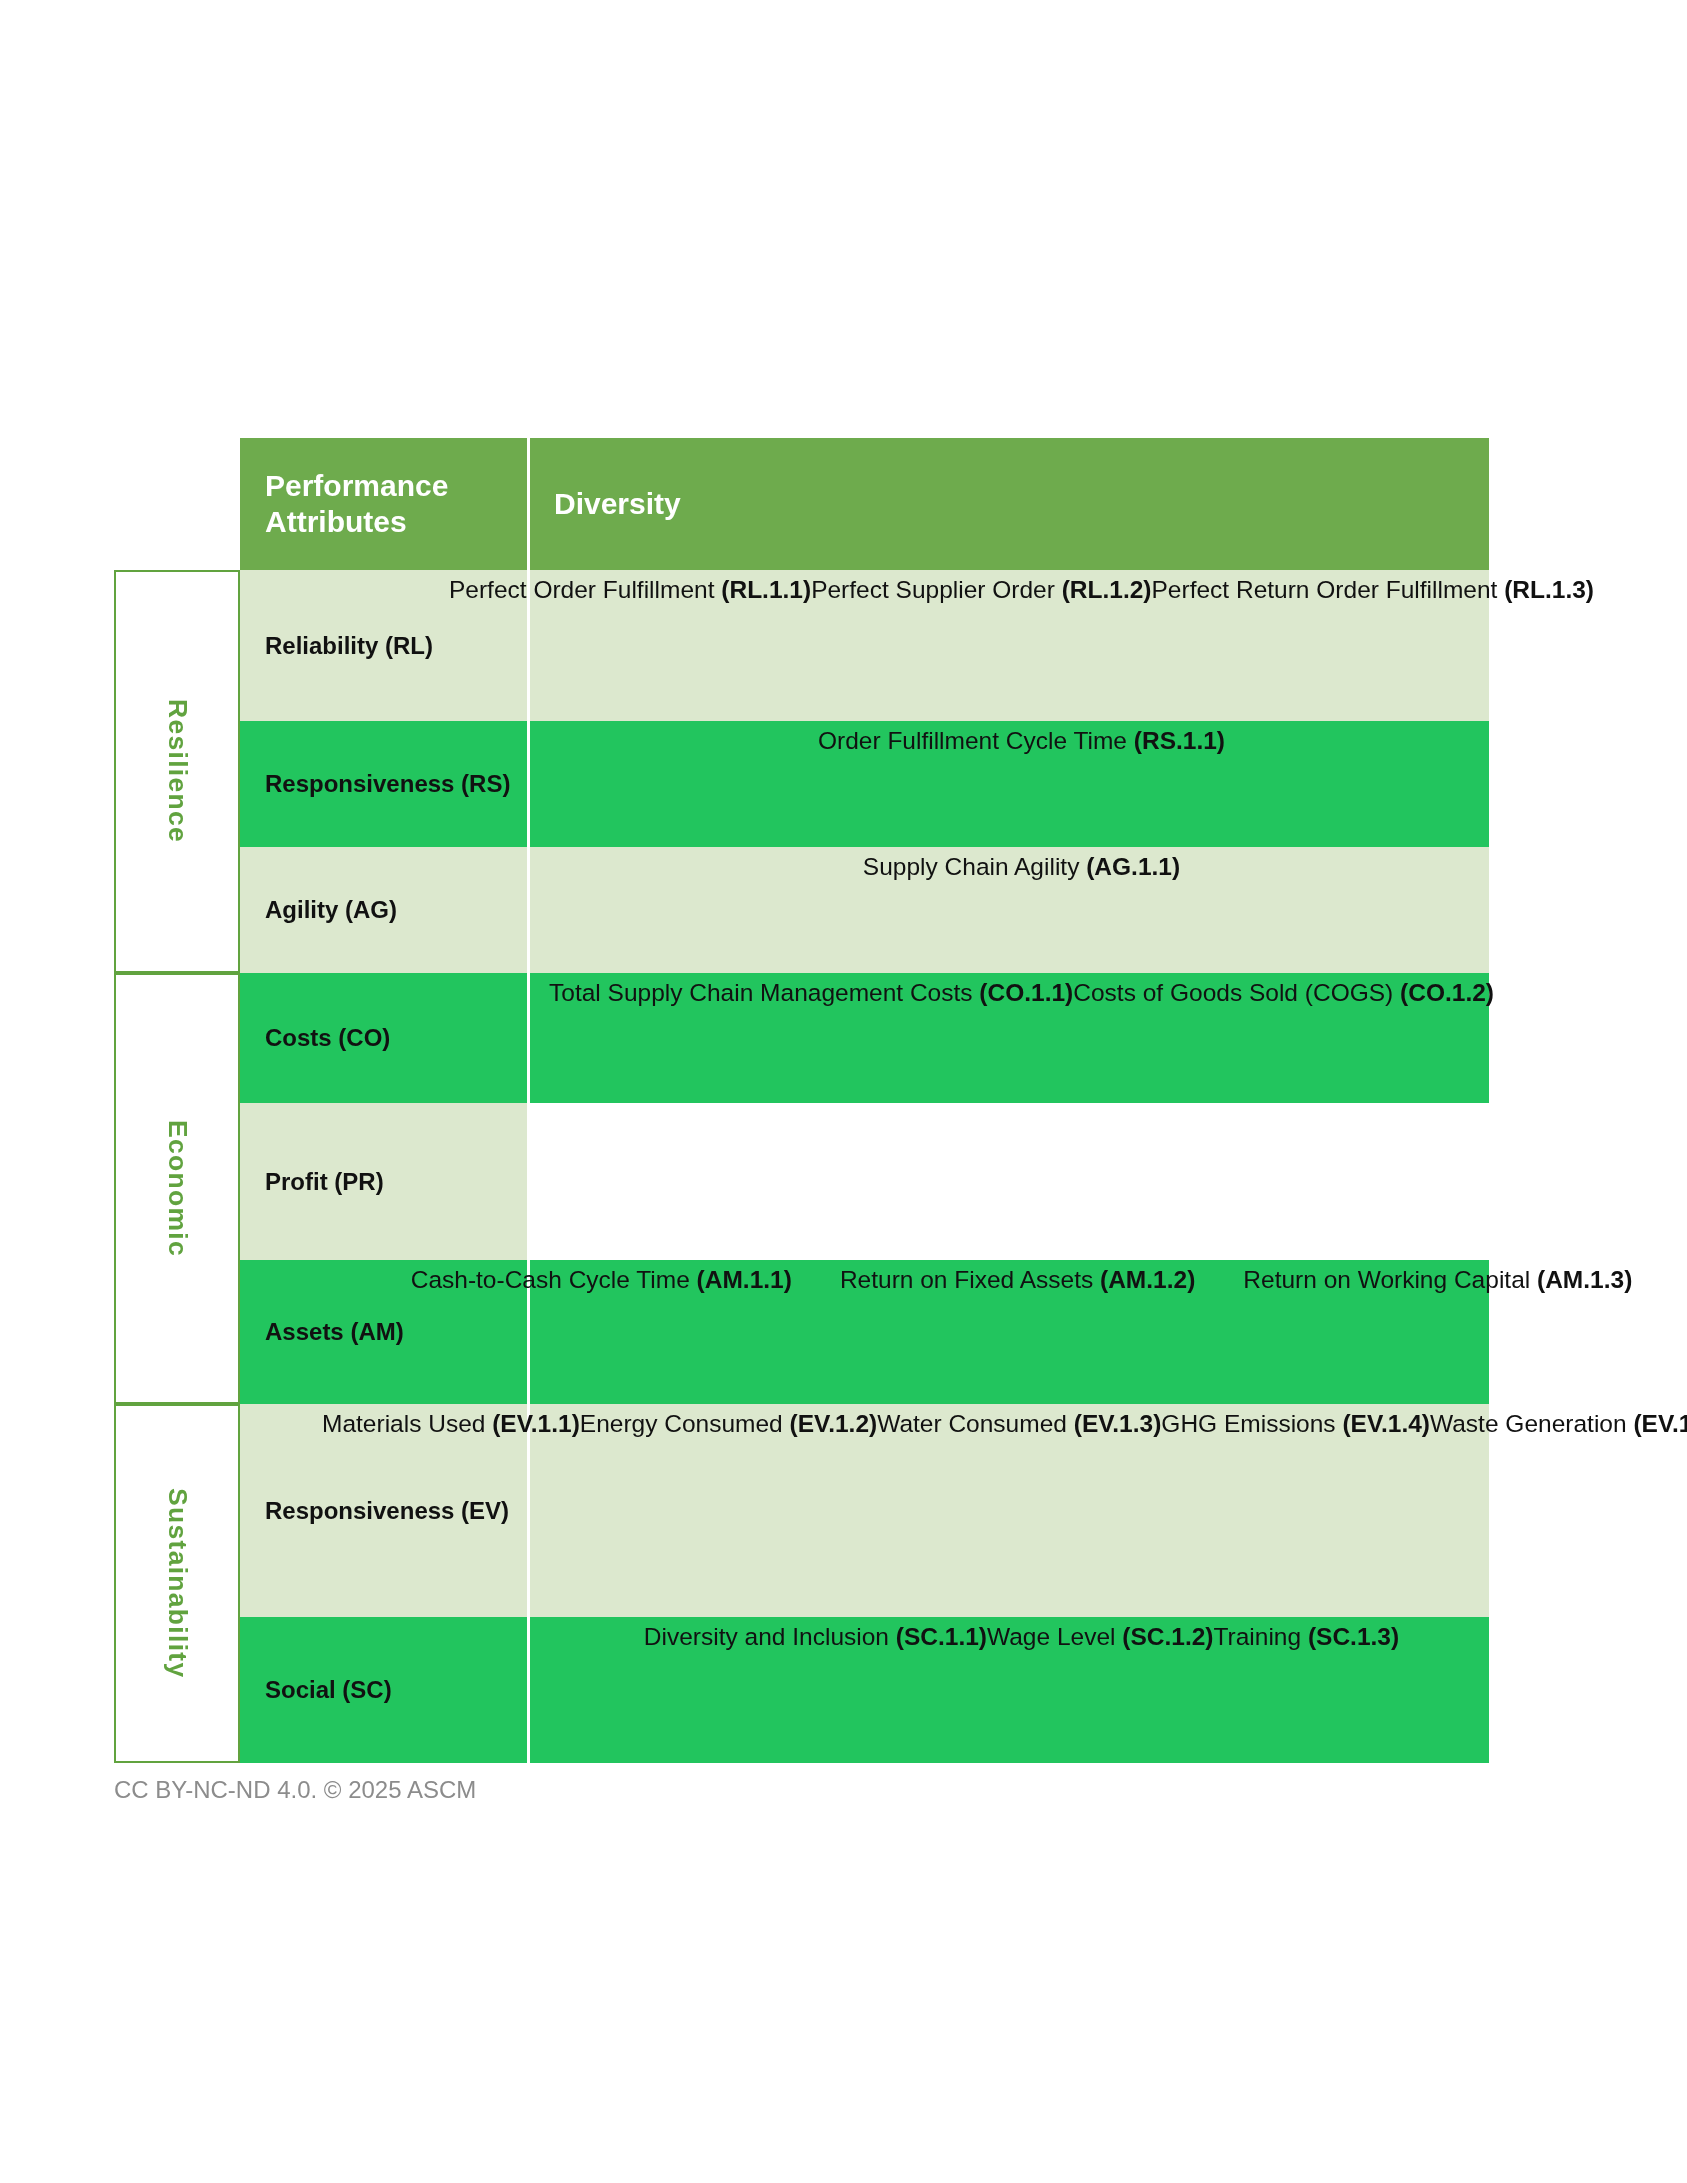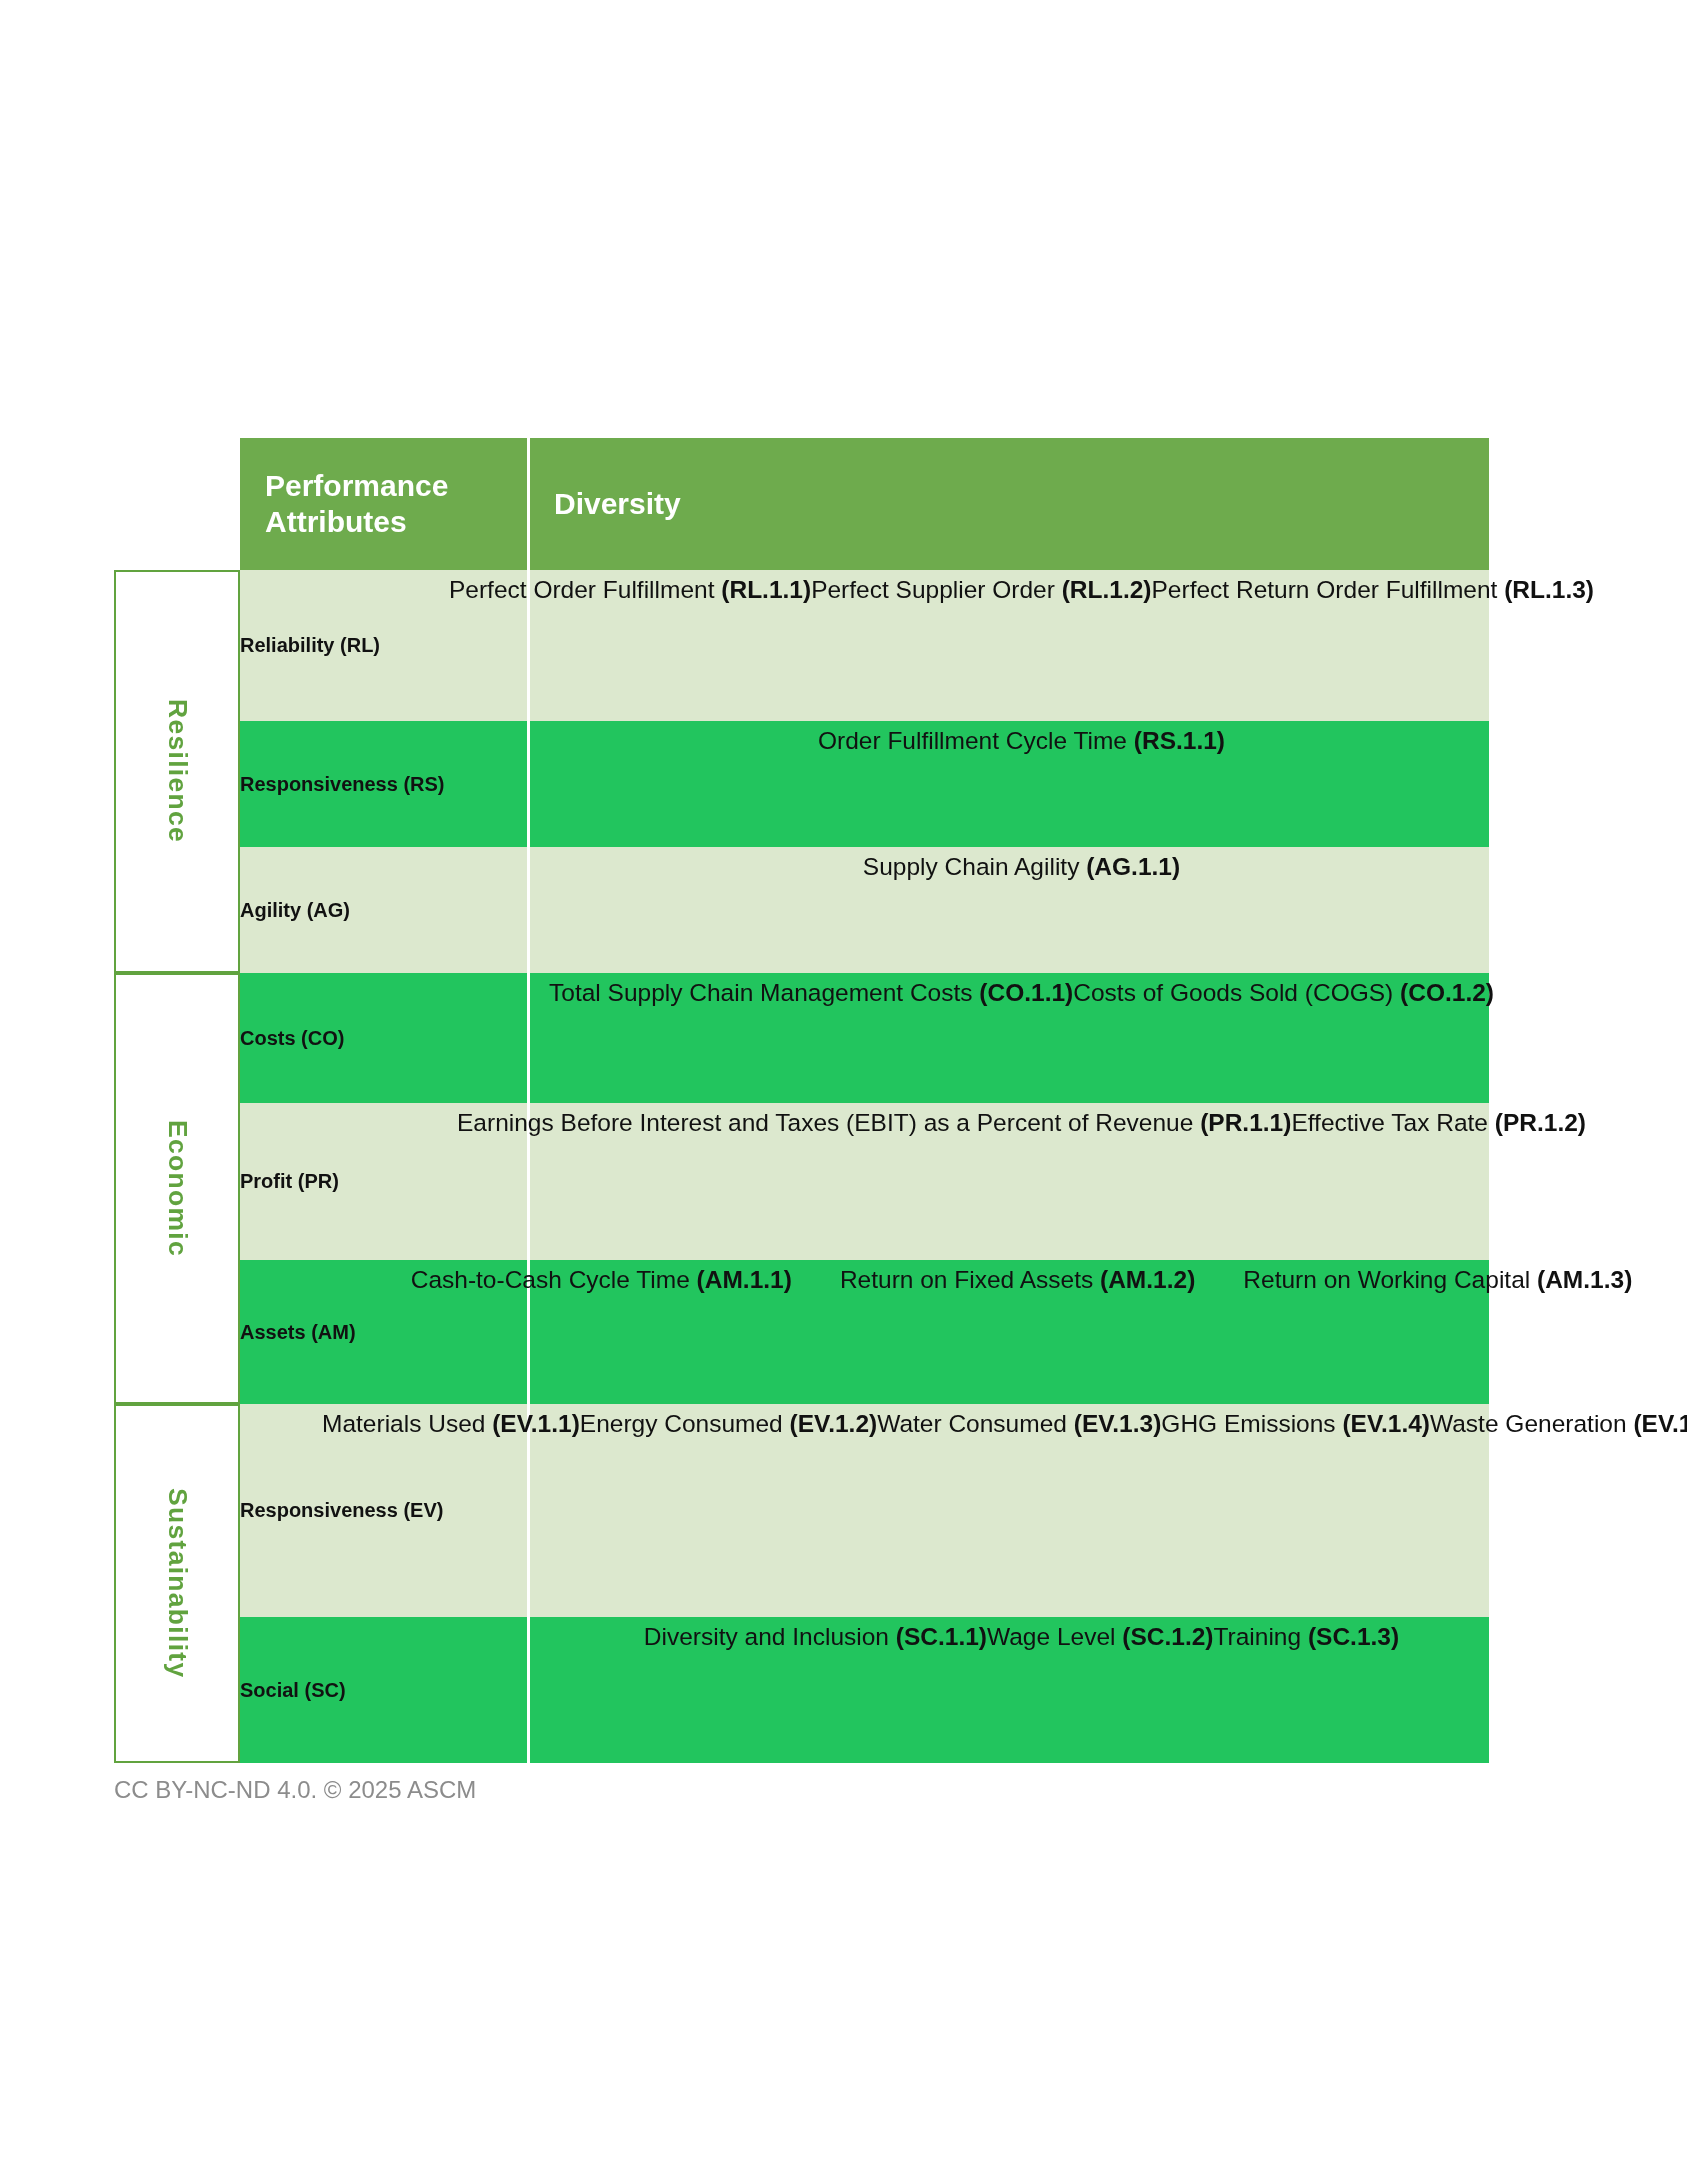--- a/index.html
+++ b/index.html
@@ -18,22 +18,22 @@
   .hdr-cell{
     background:#6EAB4D;color:#ffffff;font-weight:bold;font-size:30px;line-height:1.2;
     display:flex;align-items:center;grid-row:1;
   }
   .hdr-attr{grid-column:2;padding-left:25px;border-right:3.3px solid #ffffff;}
   .hdr-def{grid-column:3;padding-left:24px;}
   .hdr-attr span{max-width:225px;display:inline-block;}
   
   .cell{display:flex;}
   .attr-cell{
-    grid-column:2;align-items:center;
-    font-weight:bold;font-size:20px;color:#111111;
+    grid-column:2;align-items:center;padding-left:25px;
+    font-weight:bold;font-size:24px;color:#111111;
     border-right:3.3px solid #ffffff;white-space:nowrap;
   }
   .def-cell{
     grid-column:3;flex-direction:row;justify-content:center;
     padding-left:24px;font-size:24.5px;color:#111111;
   }
   .def-line{white-space:nowrap;line-height:1.65;}
   .def-line strong{font-weight:bold;}
   .shade-dark{background:#DCE8CE;}
   .shade-light{background:#22c55e;}
@@ -92,24 +92,20 @@
     <div class="cell attr-cell shade-light" style="grid-row: 5;">
       <span>Costs (CO)</span>
     </div>
     <div class="cell def-cell shade-light" style="grid-row: 5;">
       <div class="def-line"><span>Total Supply Chain Management Costs </span><strong>(CO.1.1)</strong></div>
       <div class="def-line"><span>Costs of Goods Sold (COGS) </span><strong>(CO.1.2)</strong></div>
     </div>
     <div class="cell attr-cell shade-dark" style="grid-row: 6;">
       <span>Profit (PR)</span>
     </div>
-    <div class="cell def-cell shade-dark" style="grid-row: 6;">
-      <div class="def-line"><span>Earnings Before Interest and Taxes (EBIT) as a Percent of Revenue </span><strong>(PR.1.1)</strong></div>
-      <div class="def-line"><span>Effective Tax Rate </span><strong>(PR.1.2)</strong></div>
-    </div>
     <div class="cell attr-cell shade-light" style="grid-row: 7;">
       <span>Assets (AM)</span>
     </div>
     <div class="cell def-cell shade-light" style="grid-row: 7; gap: 48px;">
       <div class="def-line"><span>Cash-to-Cash Cycle Time </span><strong>(AM.1.1)</strong></div>
       <div class="def-line"><span>Return on Fixed Assets </span><strong>(AM.1.2)</strong></div>
       <div class="def-line"><span>Return on Working Capital </span><strong>(AM.1.3)</strong></div>
     </div>
     <div class="group-box" style="grid-row: 8 / 10;">
       <span class="group-text">Sustainability</span>

